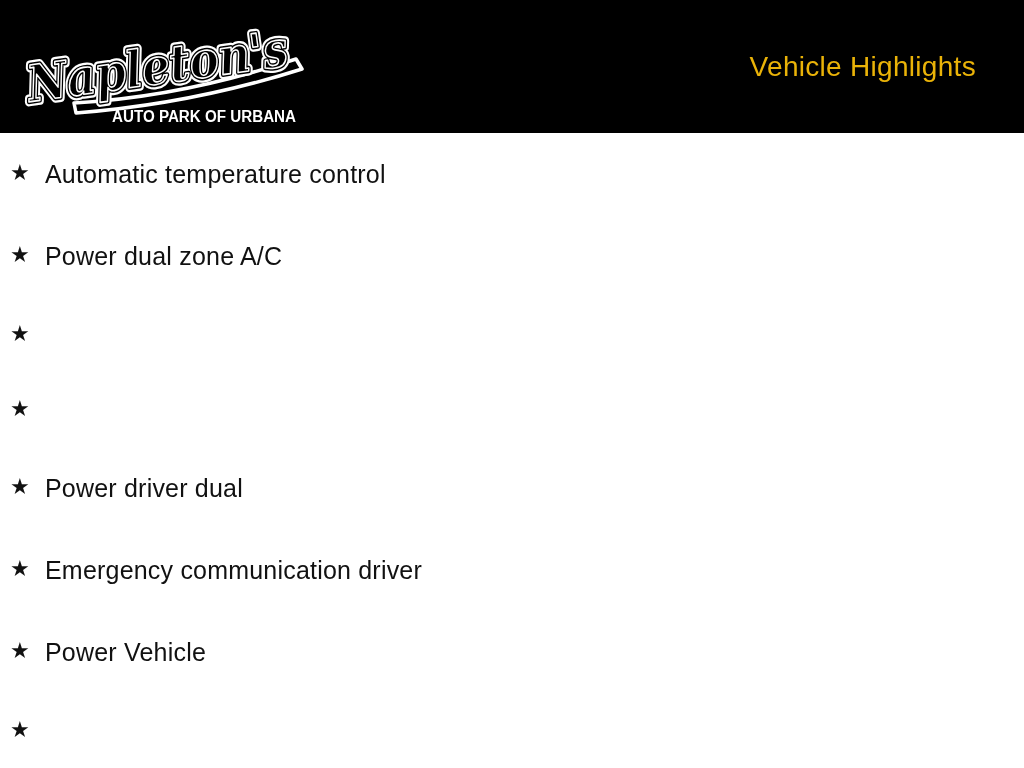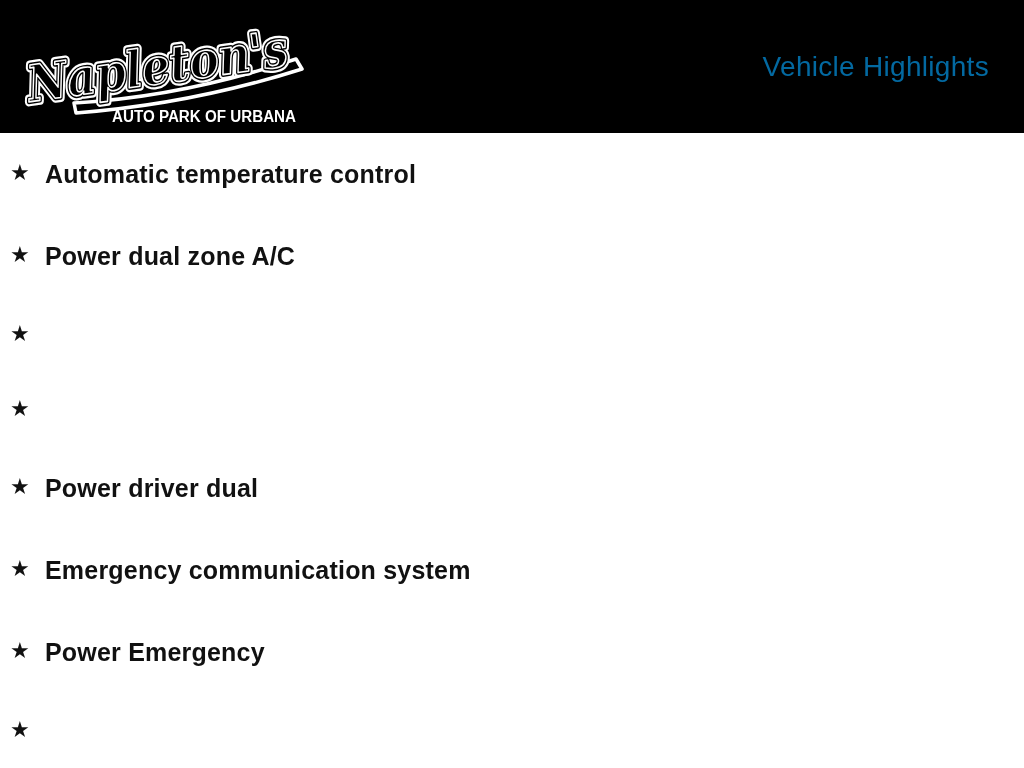--- a/index.html
+++ b/index.html
@@ -37,24 +37,24 @@
   .script-text {
     font-family: "DejaVu Serif", serif;
     font-style: italic;
     font-weight: bold;
   }
   .tagline-text {
     font-family: "Liberation Sans", sans-serif;
     font-weight: bold;
   }
   .header-title {
-    color: #0369a1;
+    color: #eab308;
     font-size: 28px;
     font-weight: 400;
-    margin-right: 35px;
+    margin-right: 48px;
     letter-spacing: 0.3px;
     white-space: nowrap;
   }
   
   .highlights {
     flex: 1 1 auto;
     display: flex;
     flex-direction: column;
     padding: 0;
     margin: 0;
@@ -73,21 +73,20 @@
     flex: 0 0 auto;
     text-align: left;
     line-height: 1;
     transform: translateY(-1px);
   }
   .item-label {
     font-size: 25px;
     color: #111111;
     margin-left: 13px;
     letter-spacing: 0.2px;
-    font-weight: bold;
   }
 </style>
 </head>
 <body>
 
 <div class="page">
 
   <div class="header">
     <div class="logo-wrap">
       <svg width="300" height="127" viewBox="0 0 300 127">
@@ -120,24 +119,24 @@
     </li>
     <li class="highlight-item">
       <span class="star">★</span>
     </li>
     <li class="highlight-item">
       <span class="star">★</span>
       <span class="item-label">Power driver dual</span>
     </li>
     <li class="highlight-item">
       <span class="star">★</span>
-      <span class="item-label">Emergency communication system</span>
+      <span class="item-label">Emergency communication driver</span>
     </li>
     <li class="highlight-item">
       <span class="star">★</span>
-      <span class="item-label">Power Emergency</span>
+      <span class="item-label">Power Vehicle</span>
     </li>
     <li class="highlight-item">
       <span class="star">★</span>
     </li>
   </ul>
 
 </div>
 
 </body></html>

